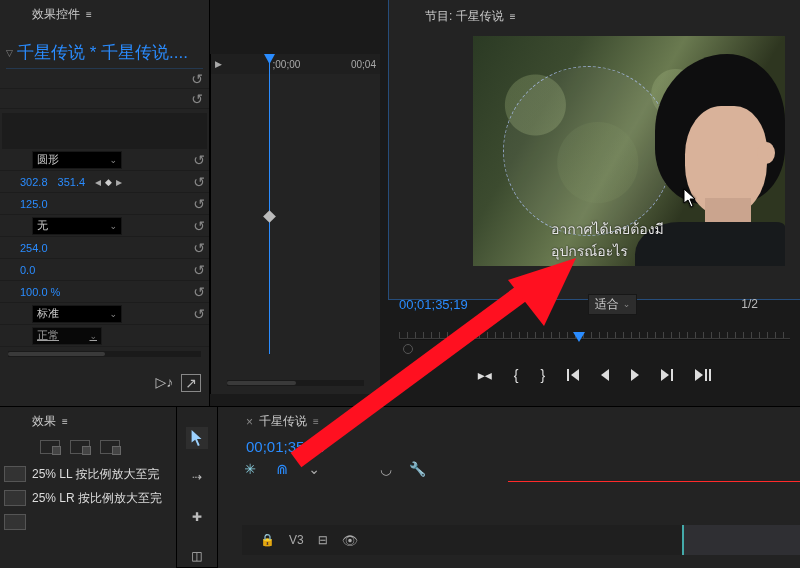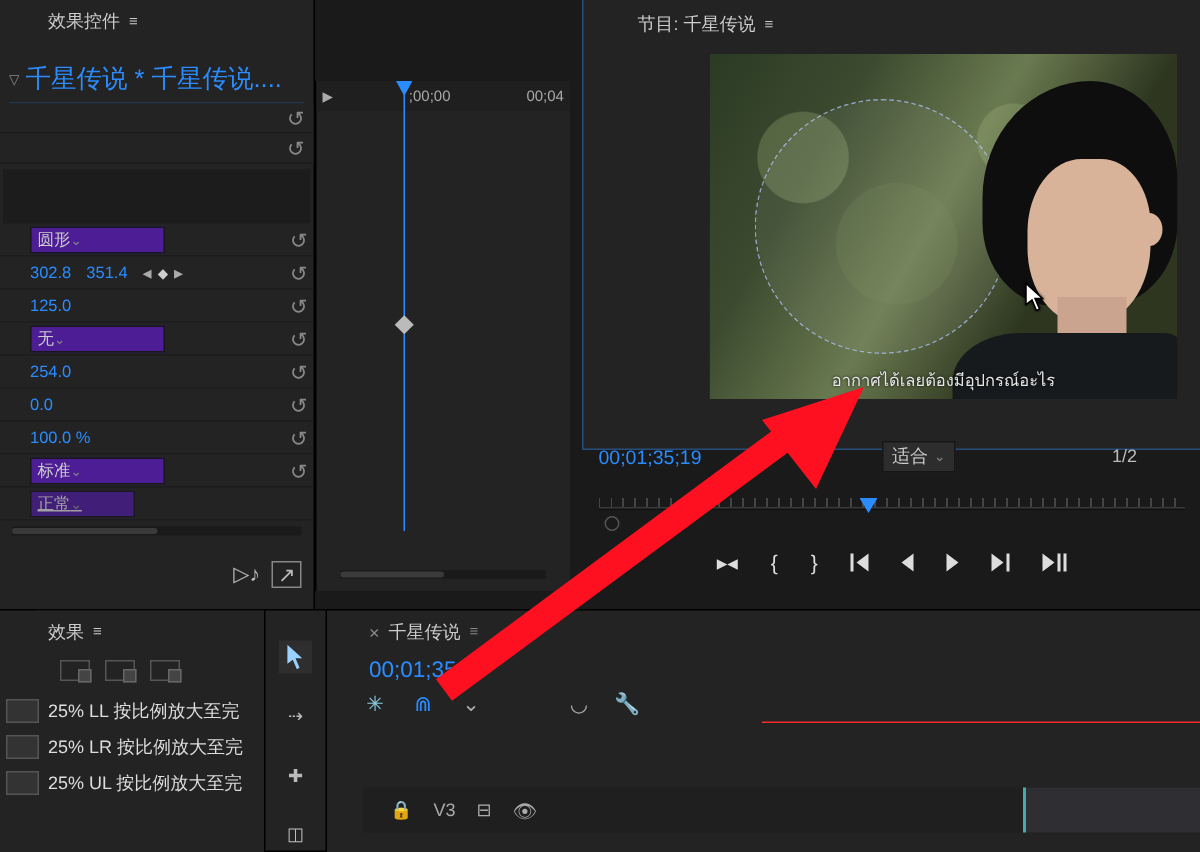--- a/index.html
+++ b/index.html
@@ -32,23 +32,23 @@
   .prop-row {
     display:flex; align-items:center; height:22px;
     padding:0 4px 0 20px;
     border-bottom:1px solid #1c1c1c;
   }
   .prop-row select, .prop-row .val, .prop-row .pct, .prop-row .sel {
     font-size:11px;
   }
   .prop-row .val { color:#2a8cff; margin-right:10px;}
   .prop-row .sel {
-    background:#4c1d95; border:1px solid #171717; color:#ccc;
+    background:#000000; border:1px solid #171717; color:#ccc;
     width:90px; height:18px; padding:0 4px;
-    display:flex; align-items:center; 
+    display:flex; align-items:center; justify-content:space-between;margin-left:12px;
   }
   .chev { font-size:9px; color:#888;}
   .reset-ico {
     margin-left:auto; color:#888; font-size:14px;
   }
   .kf-diamond {
     color:#cfcfcf; font-size:9px; margin:0 4px;
   }
   .dim { color:#aaa;}
   .pct { color:#2a8cff;}
@@ -133,21 +133,21 @@
   }
   .person-neck{
     position:absolute; right:34px; top:162px; width:46px; height:36px; background:#caa48e;
   }
   .person-shirt{
     position:absolute; right:0; top:186px; width:150px; height:54px; background:#171a1c;
     border-radius:30% 6% 0 0 / 60% 8% 0 0;
   }
   .subtitle{
     position:absolute; bottom:4px; left:50%; transform:translateX(-50%);
-    color:#e6e6e6; font-size:11px; text-shadow:0 0 2px #000;
+    color:#e6e6e6; font-size:14px; text-shadow:0 0 2px #000;
   }
   .cursor-arrow{
     position:absolute; left:210px; top:152px;
     filter:drop-shadow(0 0 1px #000);
   }
   .cursor-arrow svg { width:14px; height:20px; }
 
   .monitor-readout{
     position:absolute; left:10px; top:294px; right:10px; height:20px;
     display:flex; align-items:center;
@@ -435,21 +435,20 @@
   <div class="res-row">
     <div class="th"></div>
     <span>25% LL 按比例放大至完</span>
   </div>
   <div class="res-row">
     <div class="th"></div>
     <span>25% LR 按比例放大至完</span>
   </div>
   <div class="res-row">
     <div class="th"></div>
-    <span>25% UL 按比例放大至完</span>
   </div>
 </div>
 
 <div class="toolstrip">
   <div class="tool sel-tool arrow-ptr">
     <svg viewBox="0 0 14 20">
         <path d="M1 1 L1 15 L5 12 L8 19 L10 18 L7 11 L12 11 Z"></path>
       </svg>
   </div>
   <div class="tool">⇢</div>

